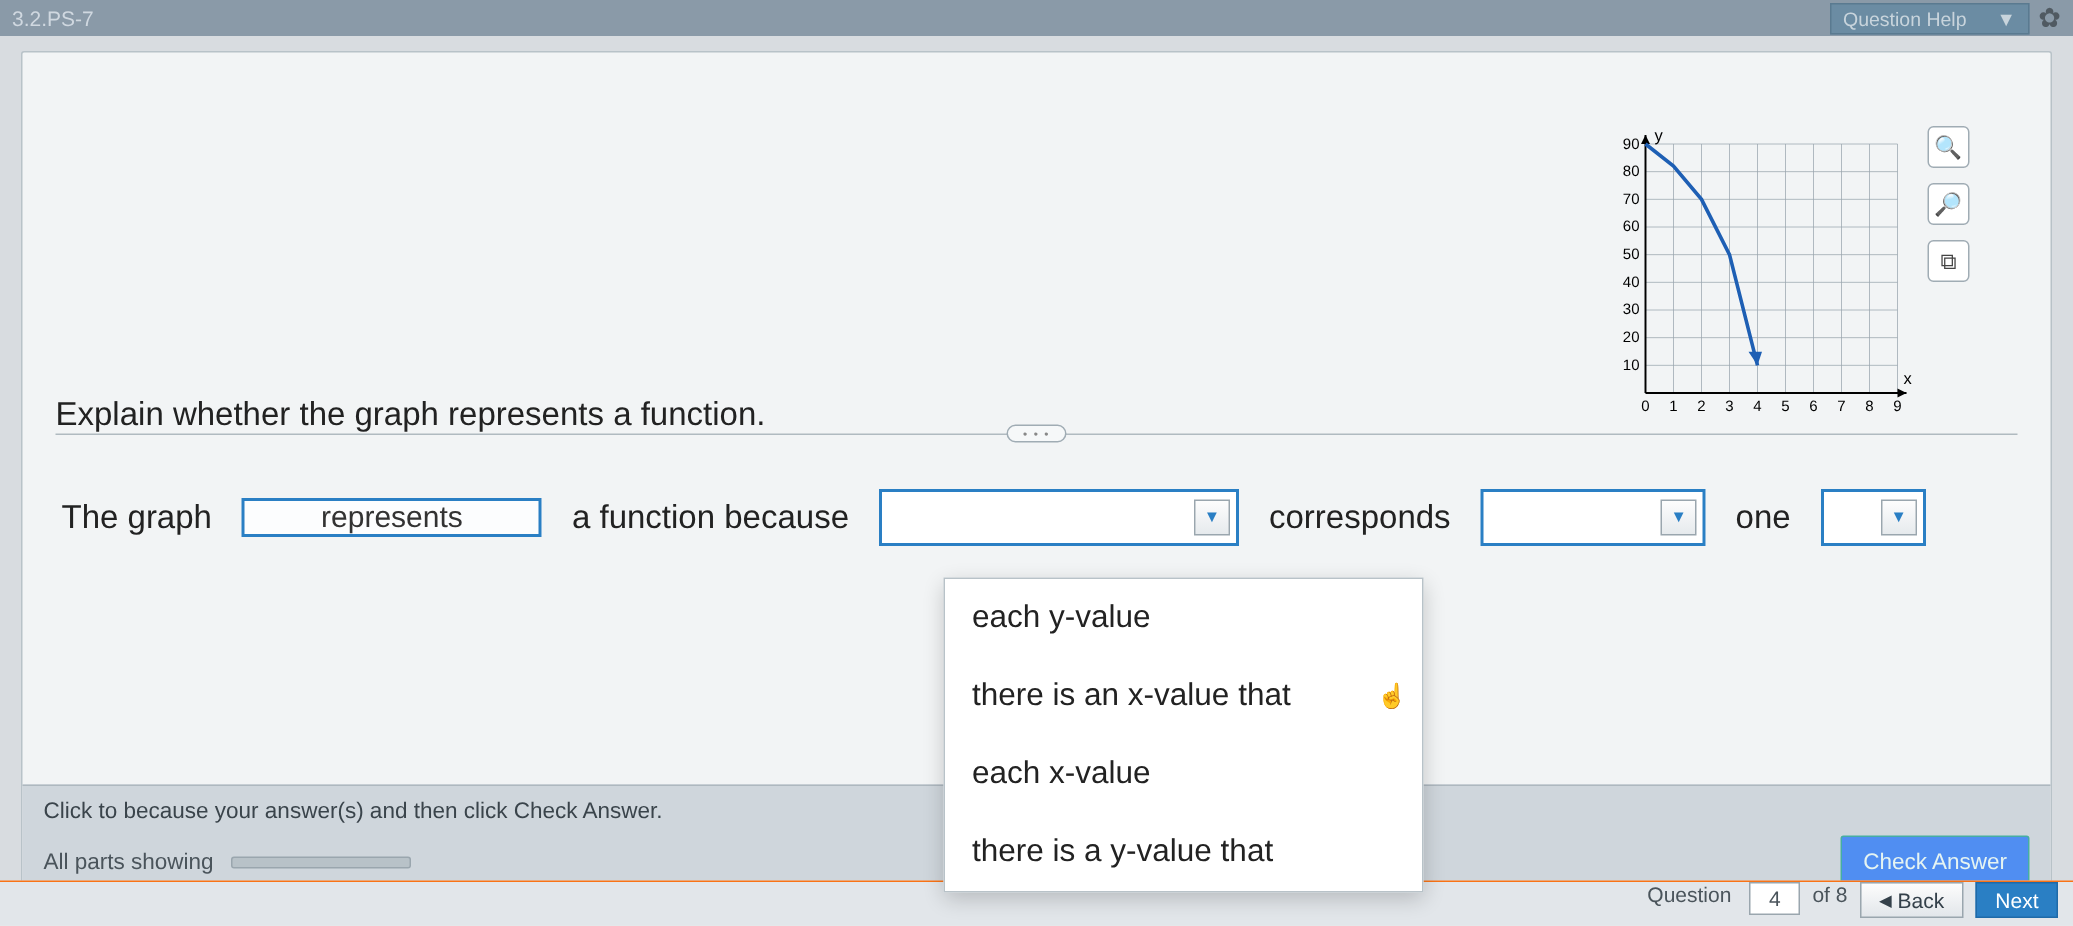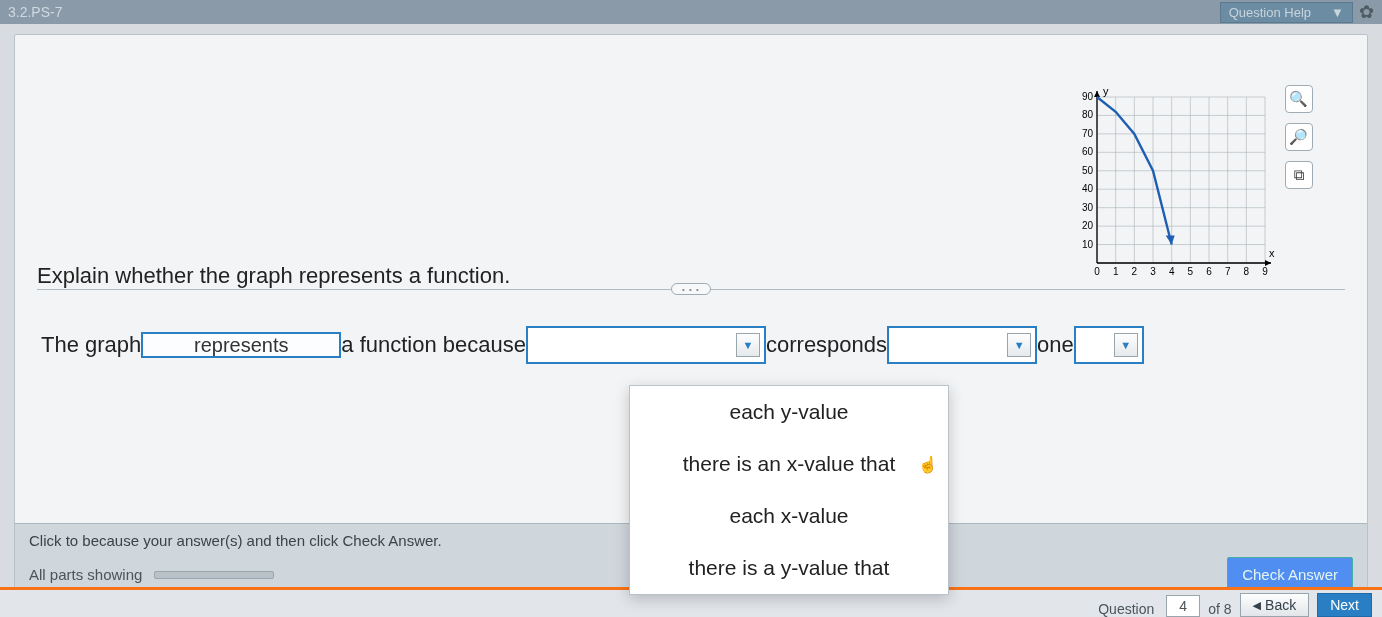--- a/index.html
+++ b/index.html
@@ -11,38 +11,38 @@
   .main-panel { margin: 10px 14px 0 14px; background: #f2f4f5; border: 1px solid #b8c2c8; height: 556px; position: relative; border-radius: 2px; }
   .top-section { display: flex; padding: 18px 22px 0 22px; height: 254px; align-items: flex-end; }
   .prompt-col { flex: 1; }
   .prompt-text { font-size: 22px; color: #222; }
   .chart-col { width: 280px; position: relative; display:flex; }
   .chart-svg-wrap { width: 210px; }
   .chart-ctrls { display:flex; flex-direction:column; gap:10px; margin-left:10px; }
   .chart-ctrl-btn { width:28px; height:28px; border:1px solid #a0acb4; border-radius:4px; background:#fff; display:flex; align-items:center; justify-content:center; font-size:15px; color:#444; cursor:pointer; }
   .divider-row { position:relative; height:1px; background:#b0bac0; margin: 0 22px; }
   .divider-handle { position:absolute; left:50%; top:-6px; transform:translateX(-50%); width:40px; height:12px; border:1px solid #a0acb4; border-radius:10px; background:#f6f8f9; display:flex; align-items:center; justify-content:center; font-size:8px; color:#888; letter-spacing:1px; }
-  .answer-row { display:flex; align-items:center; gap:0; padding: 36px 26px 0 26px; font-size:22px; color:#222; flex-wrap:wrap; }
+  .answer-row { display:flex; align-items:center; gap:20px; padding: 36px 26px 0 26px; font-size:22px; color:#222; flex-wrap:wrap; }
   .sel-box { border:2px solid #2a7fc4; background:#fcfdfe; height:26px; display:inline-flex; align-items:center; justify-content:center; padding:0 10px; min-width:70px; font-size:20px; color:#333; }
   .sel-box.wide { min-width:200px; }
   .dd-box { border:2px solid #2a7fc4; background:#fff; height:38px; display:inline-flex; align-items:center; justify-content:space-between; padding:0 4px 0 10px; min-width:240px; font-size:20px; color:#333; cursor:pointer; }
   .dd-box.sm { min-width:150px; }
   .dd-box.xs { min-width:70px; }
   .tri-btn { width:24px; height:24px; border:1px solid #9aa6ae; background:linear-gradient(#fdfdfd,#e6eaed); display:inline-flex; align-items:center; justify-content:center; color:#2a7fc4; font-size:11px; }
   .dropdown-pop { position:absolute; left:614px; top:350px; width:320px; background:#fff; border:1px solid #b8c2c8; box-shadow:0 4px 14px rgba(0,0,0,.2); z-index:50; }
-  .dropdown-pop .opt { padding:14px 18px; font-size:21px; color:#222; text-align:center; cursor:pointer; position:relative; }
+  .dropdown-pop .opt { padding:14px 18px; font-size:21px; color:#222; cursor:pointer; position:relative; }
   .hand-cursor { position:absolute; right:10px; top:50%; transform:translateY(-50%); font-size:16px; color:#444; }
   .footer-bar { position:absolute; left:0; right:0; bottom:0; height:66px; background:#cfd6dc; border-top:1px solid #aeb8bf; padding:8px 14px 6px 14px; }
   .footer-hint { font-size:15px; color:#3a444b; }
   .footer-row2 { display:flex; align-items:center; justify-content:space-between; margin-top:8px; }
   .allparts { font-size:15px; color:#4a545b; display:flex; align-items:center; gap:12px; }
   .prog-track { width:120px; height:8px; background:#b8c2c8; border:1px solid #9aa6ae; border-radius:2px; position:relative; }
   .blue-bar { position:absolute; left:666px; bottom:6px; width:110px; height:7px; background:#1e9ad6; }
   .check-btn { background:#3b82f6; color:#eafaf7; border:1px solid #2fa898; padding:8px 14px; font-size:15px; border-radius:2px; cursor:pointer; opacity:.85; }
-  .bottom-nav { position:absolute; left:0; right:0; bottom:0; height:30px; background:#e2e6ea; border-top:3px solid #f97316; display:flex; align-items:flex-end; justify-content:flex-end; padding:0 10px; gap:8px; font-size:14px; color:#4a545b; }
+  .bottom-nav { position:absolute; left:0; right:0; bottom:0; height:30px; background:#e2e6ea; border-top:1px solid #f97316; display:flex; align-items:flex-start; justify-content:flex-end; padding:0 10px; gap:8px; font-size:14px; color:#4a545b; }
   .bottom-nav .qlabel { margin-right:4px; }
   .qnum { border:1px solid #9aa6ae; background:#fff; width:34px; height:22px; display:inline-flex; align-items:center; justify-content:center; }
   .nav-btn { border:1px solid #9aa6ae; background:linear-gradient(#fdfdfd,#e2e6ea); height:24px; padding:0 12px; display:inline-flex; align-items:center; gap:4px; cursor:pointer; color:#34404a; }
   .nav-btn.next { background:#2a7fc4; color:#fff; border-color:#1f6aa8; }
   .tri-left { font-size:11px; }
 </style>
 </head>
 <body>
 
 <div class="topbar">

